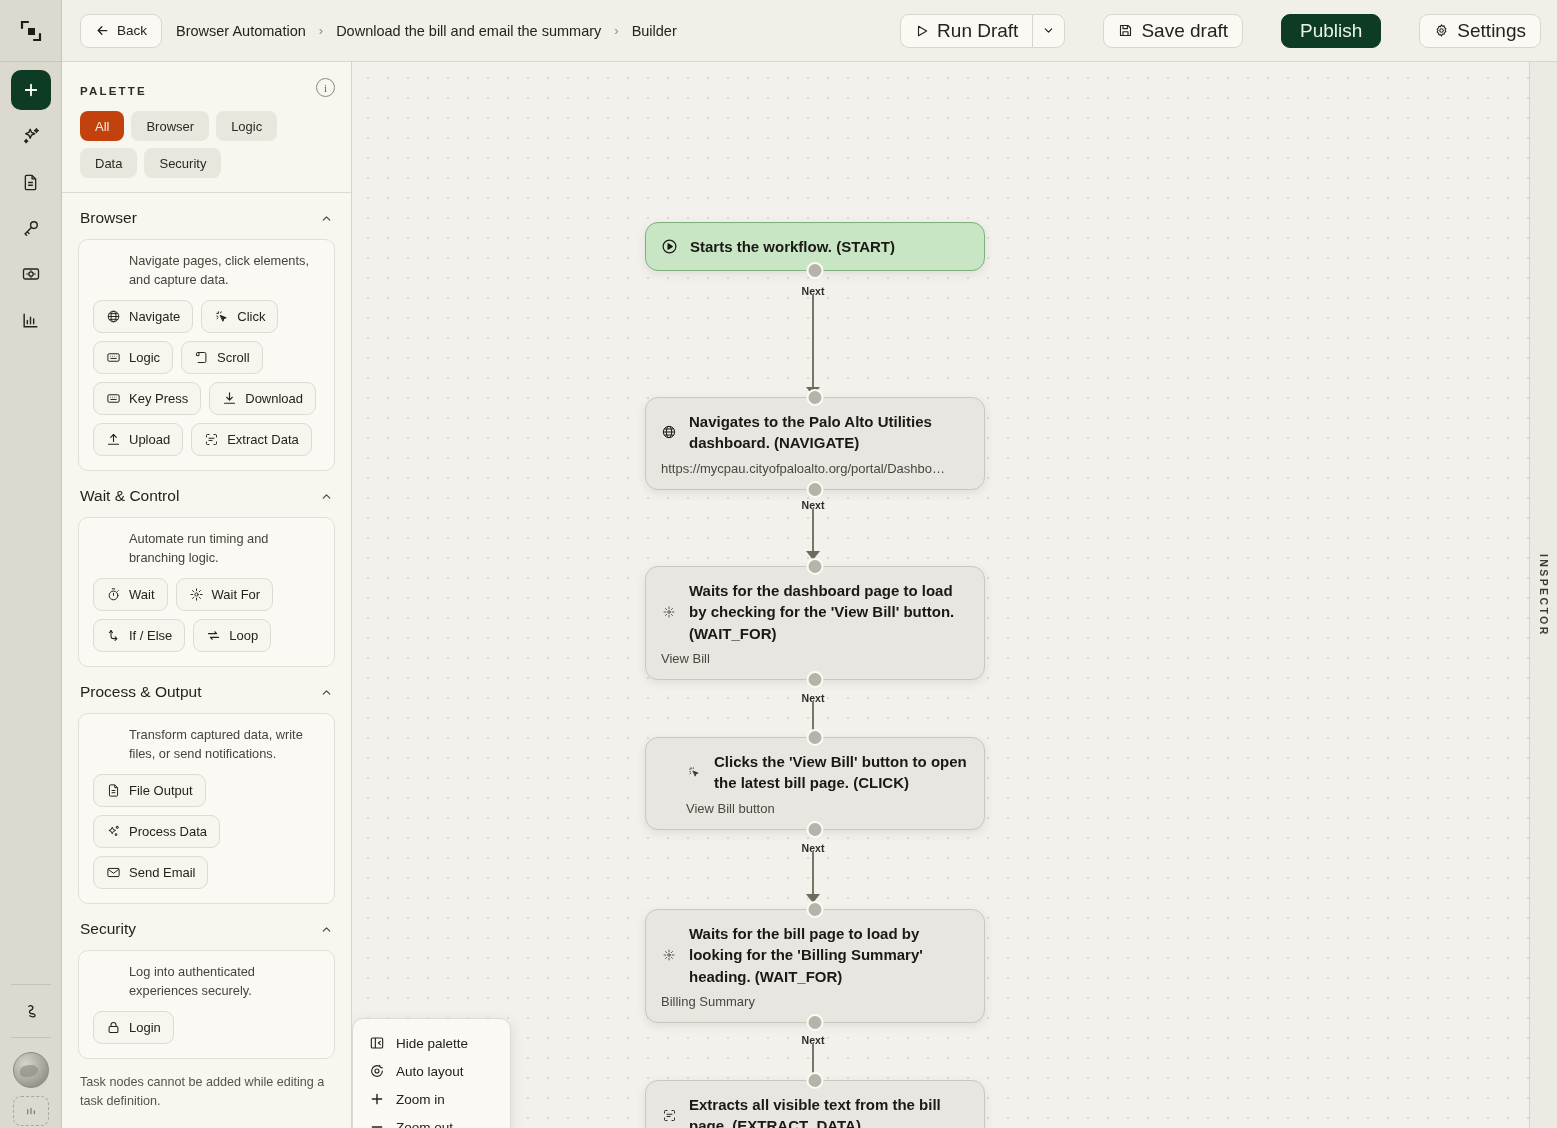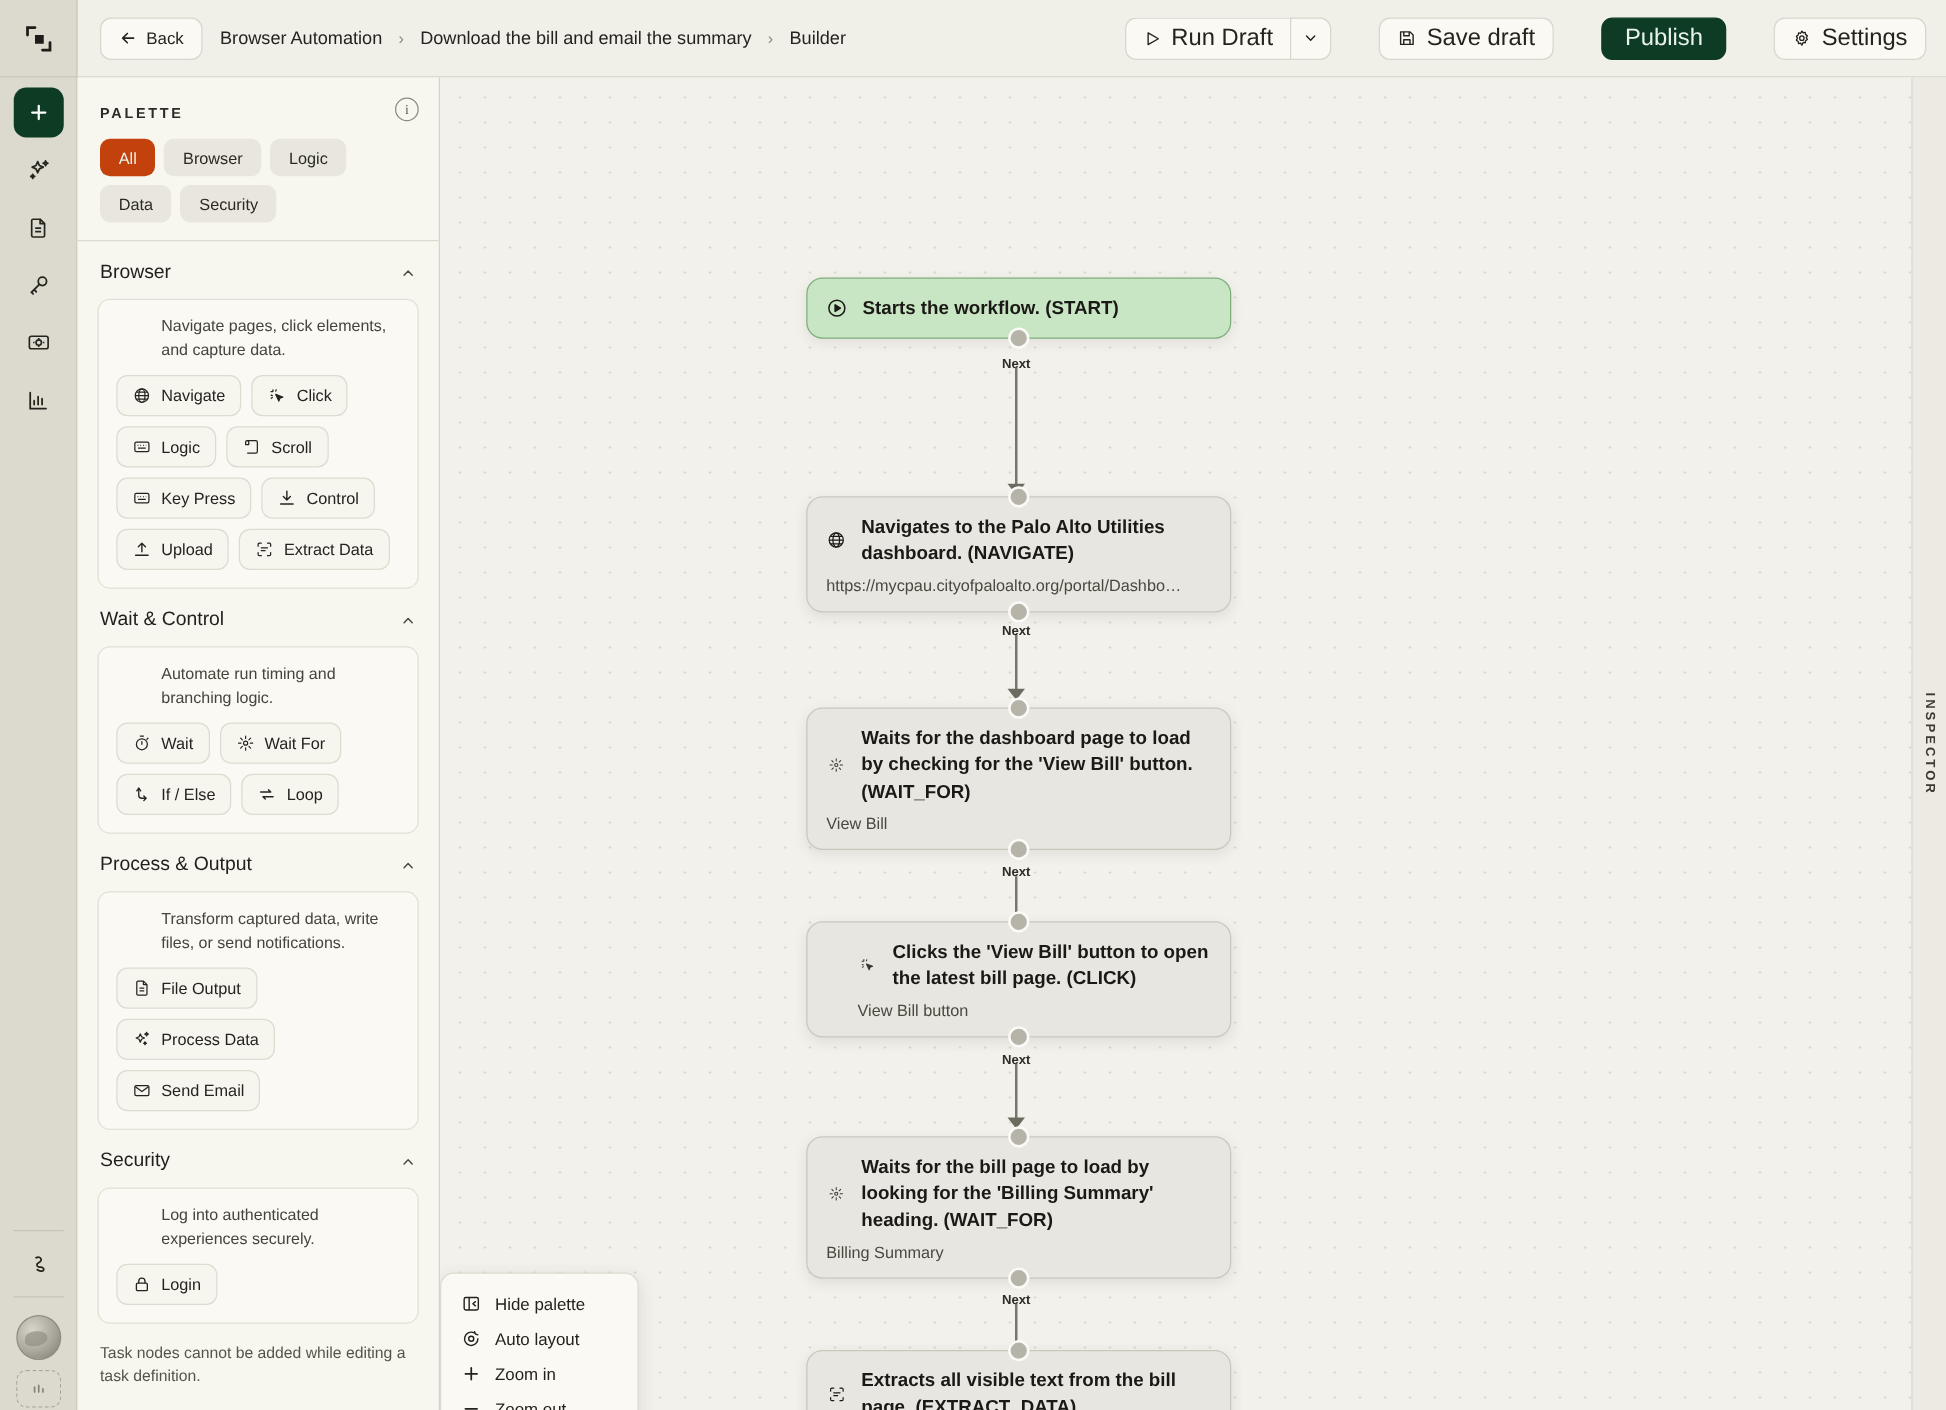--- a/index.html
+++ b/index.html
@@ -412,21 +412,21 @@
                 <svg class="ic" width="15" height="15" viewBox="0 0 24 24" fill="none" stroke="#24231e" stroke-width="1.6" stroke-linejoin="round">
                   <rect x="3" y="6" width="18" height="12" rx="2"></rect>
                   <path d="M6.5 10h1M10 10h1M13.5 10h1M17 10h.5M7 13.5h10"></path>
                 </svg>
                 <span>Key Press</span>
               </div>
               <div class="tool">
                 <svg class="ic" width="15" height="15" viewBox="0 0 24 24" fill="none" stroke="#24231e" stroke-width="1.8" stroke-linecap="round" stroke-linejoin="round">
                   <path d="M12 3v11M7.5 10l4.5 4.5L16.5 10M4 19.5h16"></path>
                 </svg>
-                <span>Control</span>
+                <span>Download</span>
               </div>
               <div class="tool">
                 <svg class="ic" width="15" height="15" viewBox="0 0 24 24" fill="none" stroke="#24231e" stroke-width="1.8" stroke-linecap="round" stroke-linejoin="round">
                   <path d="M12 15V4M7.5 8.5L12 4l4.5 4.5M4 19.5h16"></path>
                 </svg>
                 <span>Upload</span>
               </div>
               <div class="tool">
                 <svg class="ic" width="15" height="15" viewBox="0 0 24 24" fill="none" stroke="#24231e" stroke-width="1.6" stroke-linecap="round" stroke-linejoin="round">
                   <path d="M4 8V5.5A1.5 1.5 0 0 1 5.5 4H8M16 4h2.5A1.5 1.5 0 0 1 20 5.5V8M20 16v2.5a1.5 1.5 0 0 1-1.5 1.5H16M8 20H5.5A1.5 1.5 0 0 1 4 18.5V16"></path>

